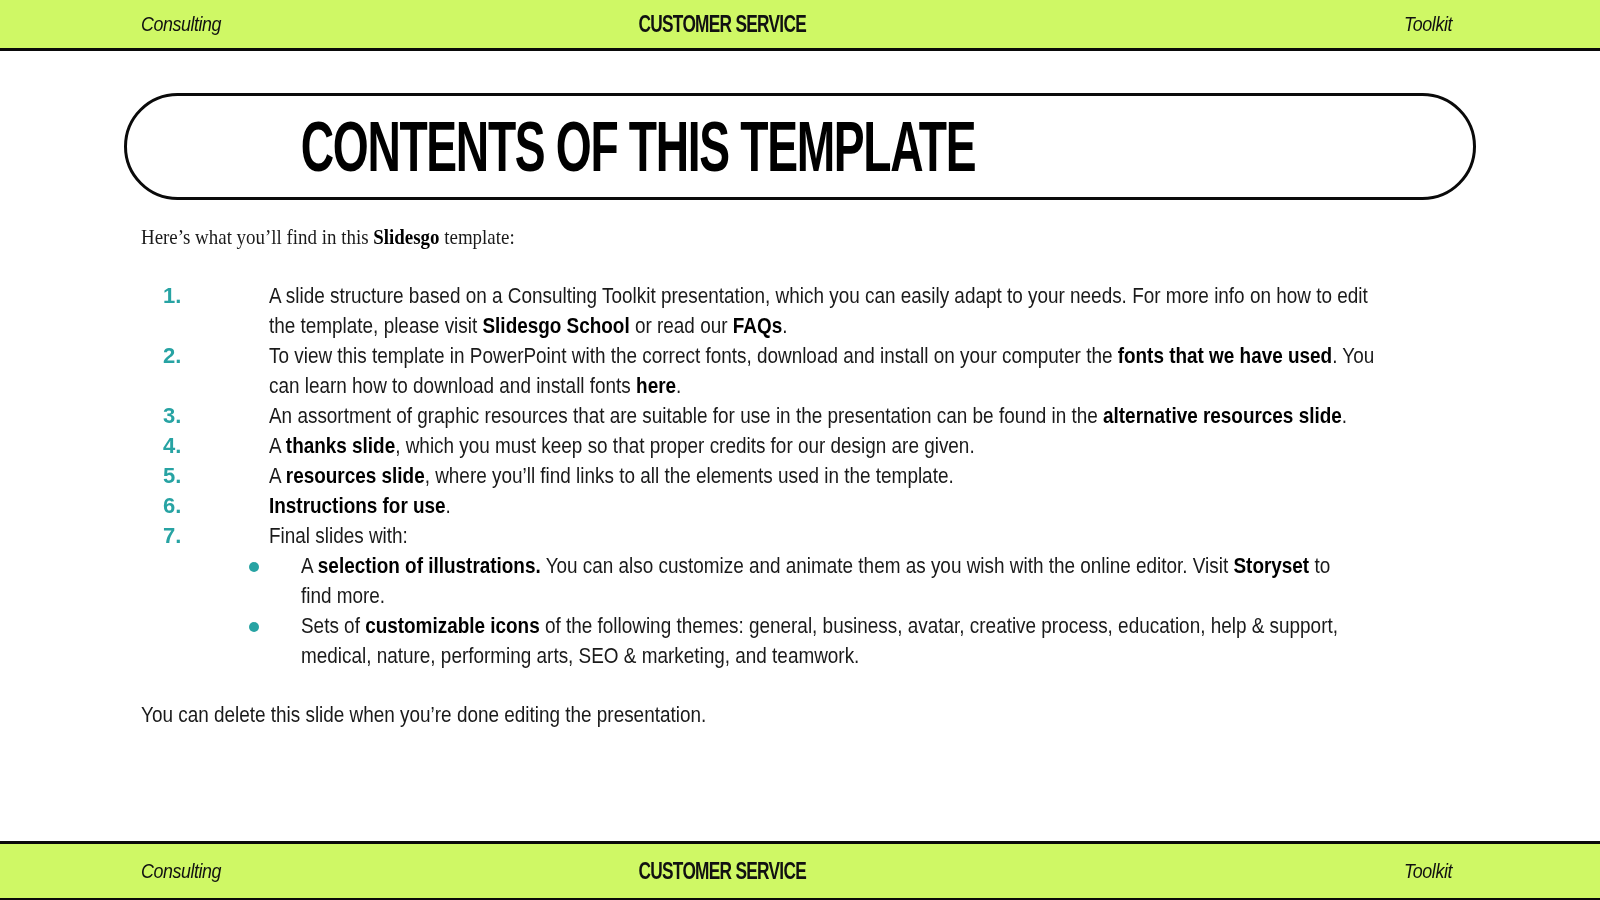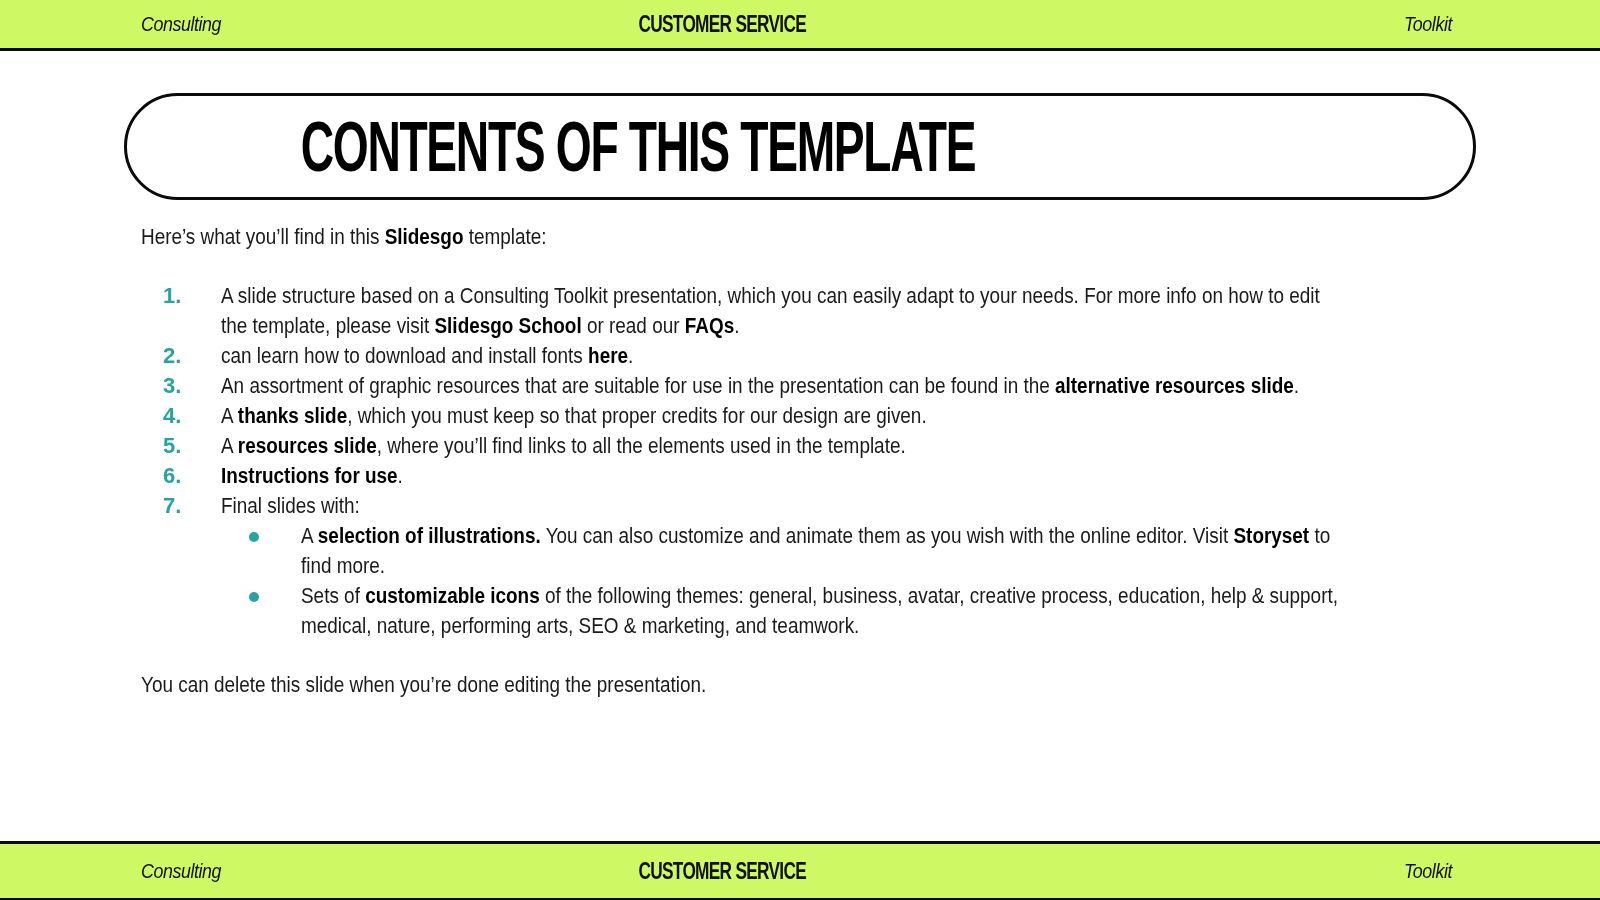--- a/index.html
+++ b/index.html
@@ -37,28 +37,28 @@
       font-size: 70px; letter-spacing: -2px; color: #000;
       transform: scaleX(0.66); white-space: nowrap;
     }
 
     .content {
       position: absolute; left: 141px; top: 222px; width: 1320px;
       font-family: "Liberation Sans", sans-serif; font-size: 22px;
       line-height: 30px; color: #1a1a1a;
     }
     .narrow { display: inline-block; transform: scaleX(0.86); transform-origin: left center; white-space: nowrap; }
-    .intro { height: 30px; margin-bottom: 29px; }
+    .intro { height: 30px; margin-bottom: 29px; font-family: Liberation Serif, serif; }
     b { font-weight: bold; color: #000; }
 
     .item { position: relative; padding-left: 80px; }
     .item .num {
       position: absolute; left: 22px; top: 0; color: #27a3a3; font-weight: bold;
     }
-    .item .txt { display: block; }
+    .item .txt { display: block; margin-left: 48px; }
     .line { display: block; height: 30px; white-space: nowrap; }
     .line > span { display: inline-block; transform: scaleX(0.86); transform-origin: left center; }
 
     .sub { position: relative; padding-left: 160px; }
     .sub .dot {
       position: absolute; left: 108px; top: 11px; width: 10px; height: 10px;
       border-radius: 50%; background: #27a3a3;
     }
     .outro { margin-top: 29px; height: 30px; }
   </style>
@@ -86,20 +86,21 @@
       <div class="item">
         <span class="num">1.</span>
         <span class="txt">
           <span class="line"><span><span>A slide structure based on a Consulting Toolkit presentation, which you can easily adapt to your needs. For more info on how to edit</span></span></span>
           <span class="line"><span><span>the template, please visit </span><b>Slidesgo School</b><span> or read our </span><b>FAQs</b><span>.</span></span></span>
         </span>
       </div>
       <div class="item">
         <span class="num">2.</span>
         <span class="txt">
+          <span class="line"><span><span>To view this template in PowerPoint with the correct fonts, download and install on your computer the </span><b>fonts that we have used</b><span>. You</span></span></span>
           <span class="line"><span><span>can learn how to download and install fonts </span><b>here</b><span>.</span></span></span>
         </span>
       </div>
       <div class="item">
         <span class="num">3.</span>
         <span class="txt">
           <span class="line"><span><span>An assortment of graphic resources that are suitable for use in the presentation can be found in the </span><b>alternative resources slide</b><span>.</span></span></span>
         </span>
       </div>
       <div class="item">

